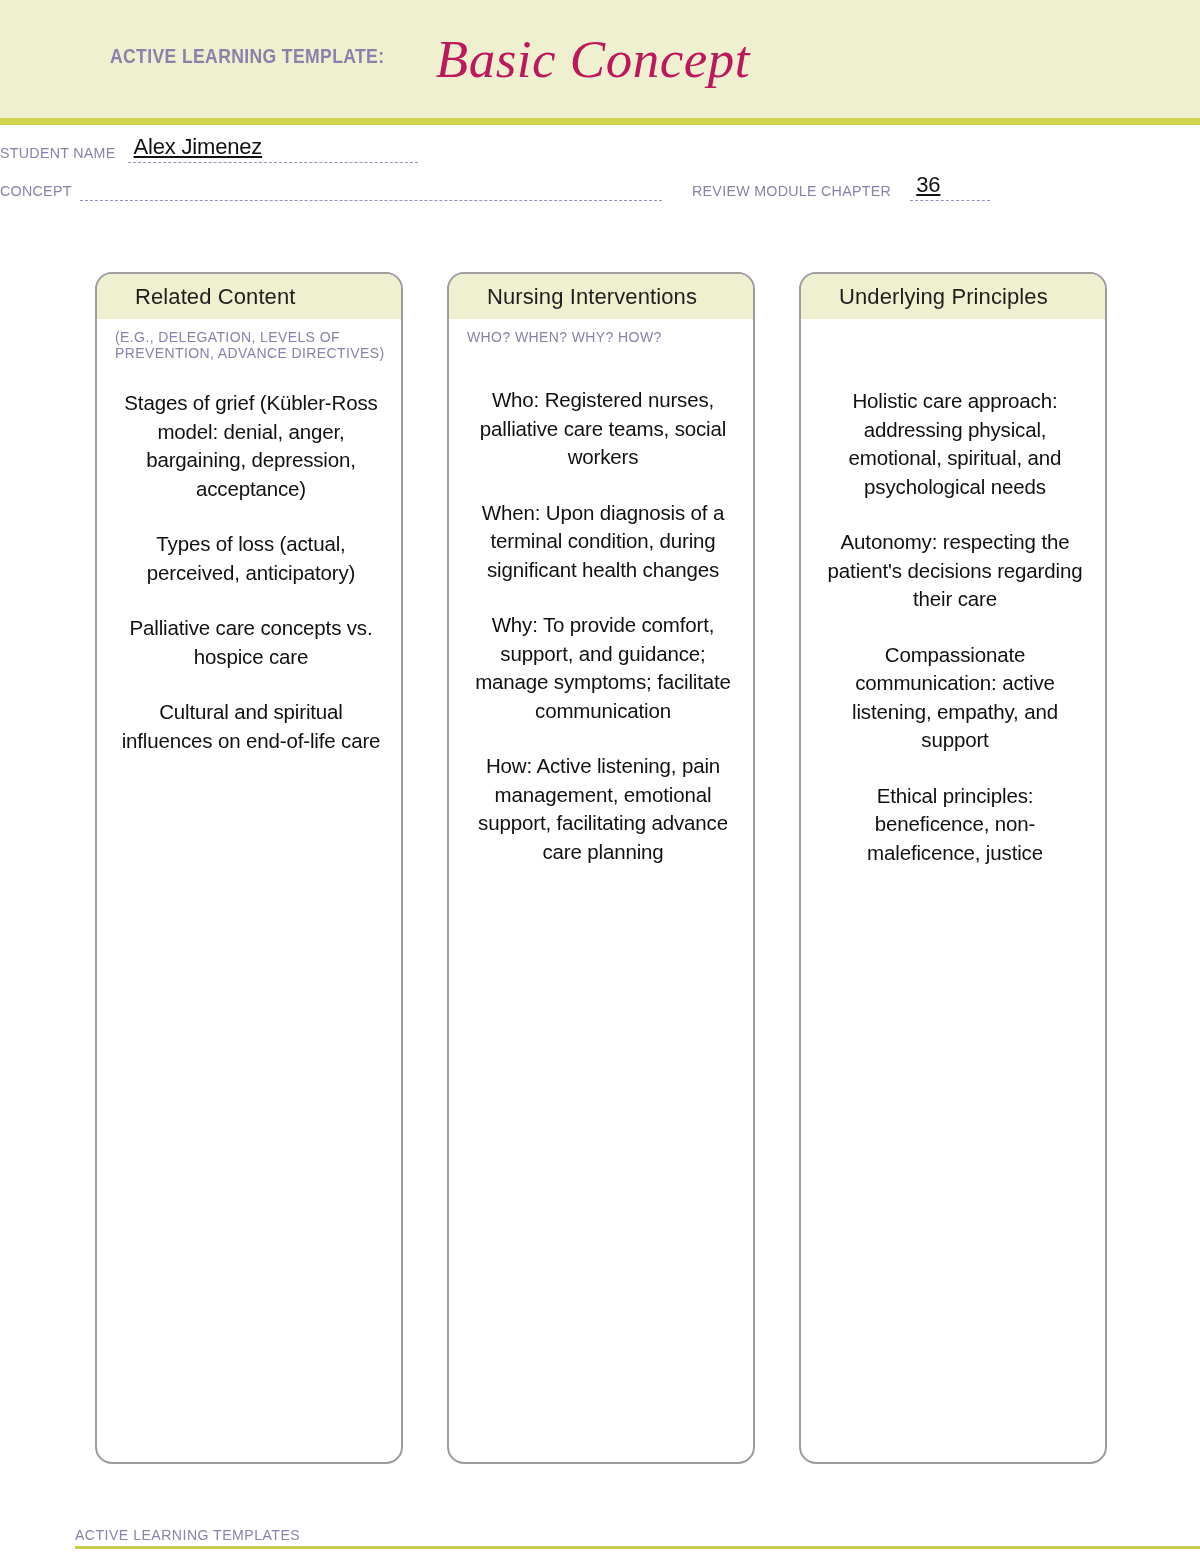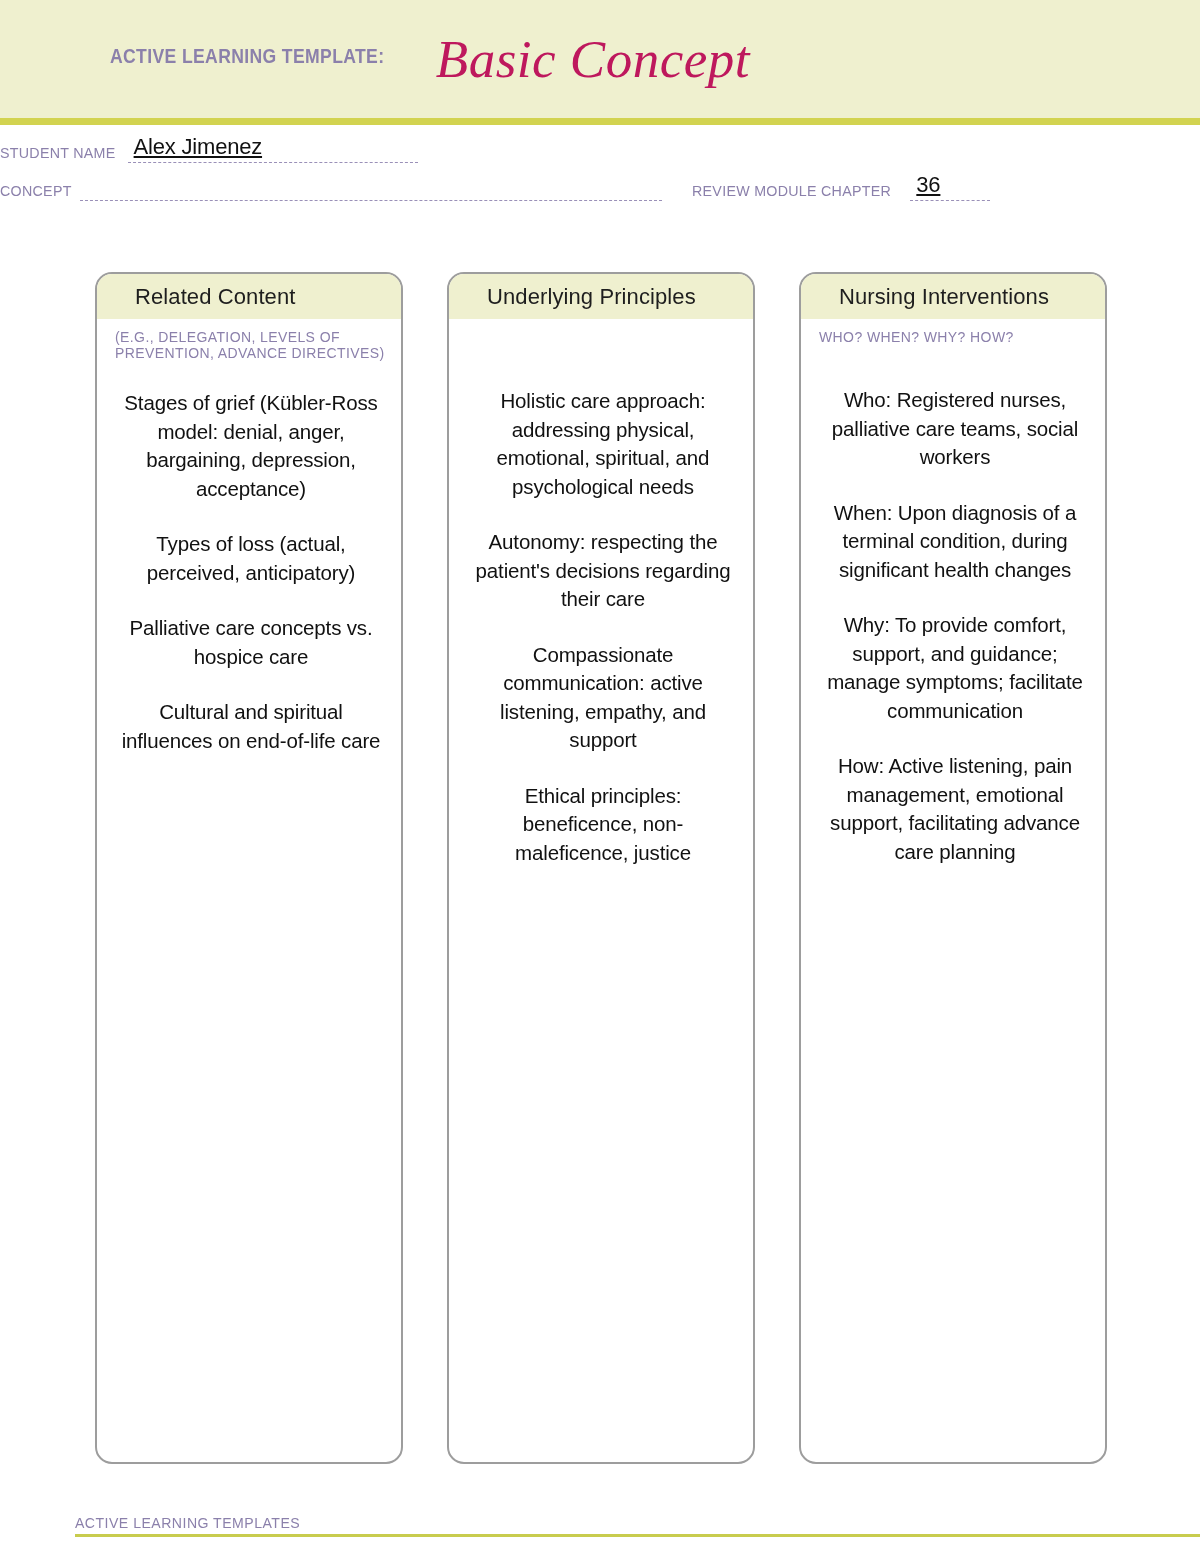--- a/index.html
+++ b/index.html
@@ -176,21 +176,21 @@
     letter-spacing: -0.15px;
   }
   .body-spacer-a { height: 28px; }
   .body-spacer-b { height: 54px; }
   .body-spacer-c { height: 41px; }
 
   
   .footer {
     position: absolute;
     left: 0;
-    bottom: 16px;
+    bottom: 4px;
     width: 1200px;
   }
   .footer-label {
     font-family: "Liberation Sans Narrow", "Liberation Sans", sans-serif;
     font-size: 15px;
     color: #8b80ab;
     letter-spacing: 0.5px;
     margin-left: 75px;
     transform: scaleX(0.94);
     transform-origin: left bottom;
@@ -250,44 +250,44 @@
       <div class="body-spacer-a"></div>
       <p class="para">Stages of grief (Kübler-Ross model: denial, anger, bargaining, depression, acceptance)</p>
       <p class="para">Types of loss (actual, perceived, anticipatory)</p>
       <p class="para">Palliative care concepts vs. hospice care</p>
       <p class="para">Cultural and spiritual influences on end-of-life care</p>
     </div>
   </div>
 
   <div class="box">
     <div class="box-head">
+      <span class="box-head-title">Nursing Interventions</span>
+    </div>
+    <div class="box-sub">WHO? WHEN? WHY? HOW?</div>
+    <div class="box-body">
+      <div class="body-spacer-c"></div>
+      <p class="para">Who: Registered nurses, palliative care teams, social workers</p>
+      <p class="para">When: Upon diagnosis of a terminal condition, during significant health changes</p>
+      <p class="para">Why: To provide comfort, support, and guidance; manage symptoms; facilitate communication</p>
+      <p class="para">How: Active listening, pain management, emotional support, facilitating advance care planning</p>
+    </div>
+  </div>
+
+  <div class="box">
+    <div class="box-head">
       <span class="box-head-title">Underlying Principles</span>
     </div>
     <div class="box-sub empty"></div>
     <div class="box-body">
       <div class="body-spacer-b"></div>
       <p class="para">Holistic care approach: addressing physical, emotional, spiritual, and psychological needs</p>
       <p class="para">Autonomy: respecting the patient's decisions regarding their care</p>
       <p class="para">Compassionate communication: active listening, empathy, and support</p>
       <p class="para">Ethical principles: beneficence, non-maleficence, justice</p>
     </div>
   </div>
 
-  <div class="box">
-    <div class="box-head">
-      <span class="box-head-title">Nursing Interventions</span>
-    </div>
-    <div class="box-sub">WHO? WHEN? WHY? HOW?</div>
-    <div class="box-body">
-      <div class="body-spacer-c"></div>
-      <p class="para">Who: Registered nurses, palliative care teams, social workers</p>
-      <p class="para">When: Upon diagnosis of a terminal condition, during significant health changes</p>
-      <p class="para">Why: To provide comfort, support, and guidance; manage symptoms; facilitate communication</p>
-      <p class="para">How: Active listening, pain management, emotional support, facilitating advance care planning</p>
-    </div>
-  </div>
-
 </div>
 
 <div class="footer">
   <div class="footer-label">ACTIVE LEARNING TEMPLATES</div>
   <div class="footer-rule"></div>
 </div>
 
 </body></html>

